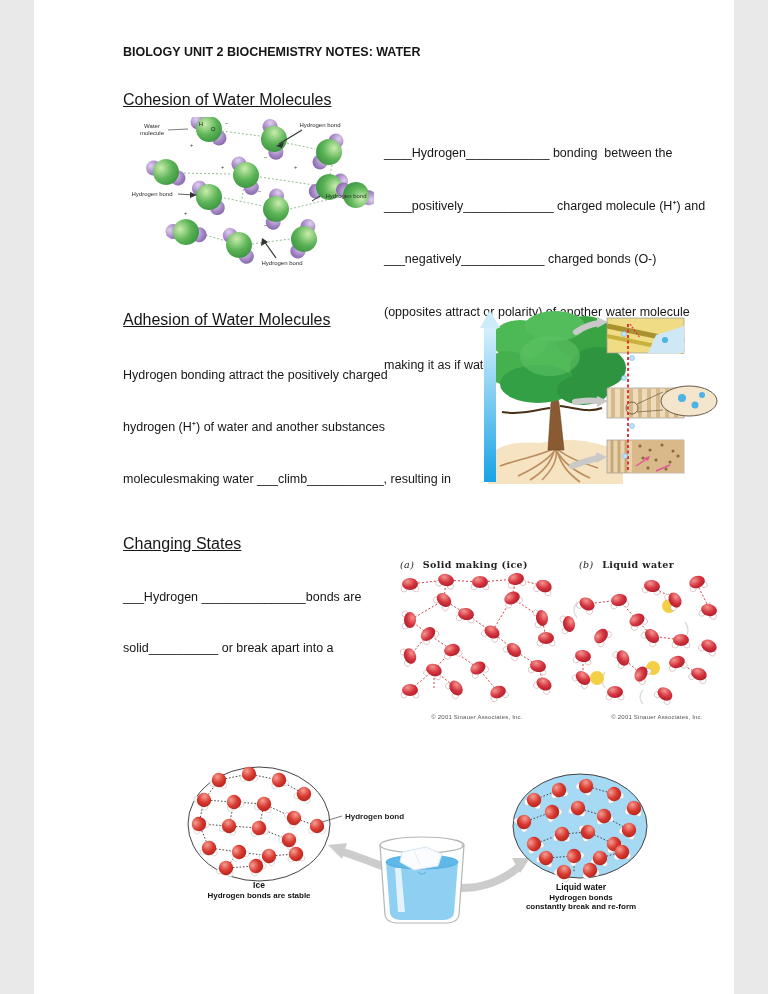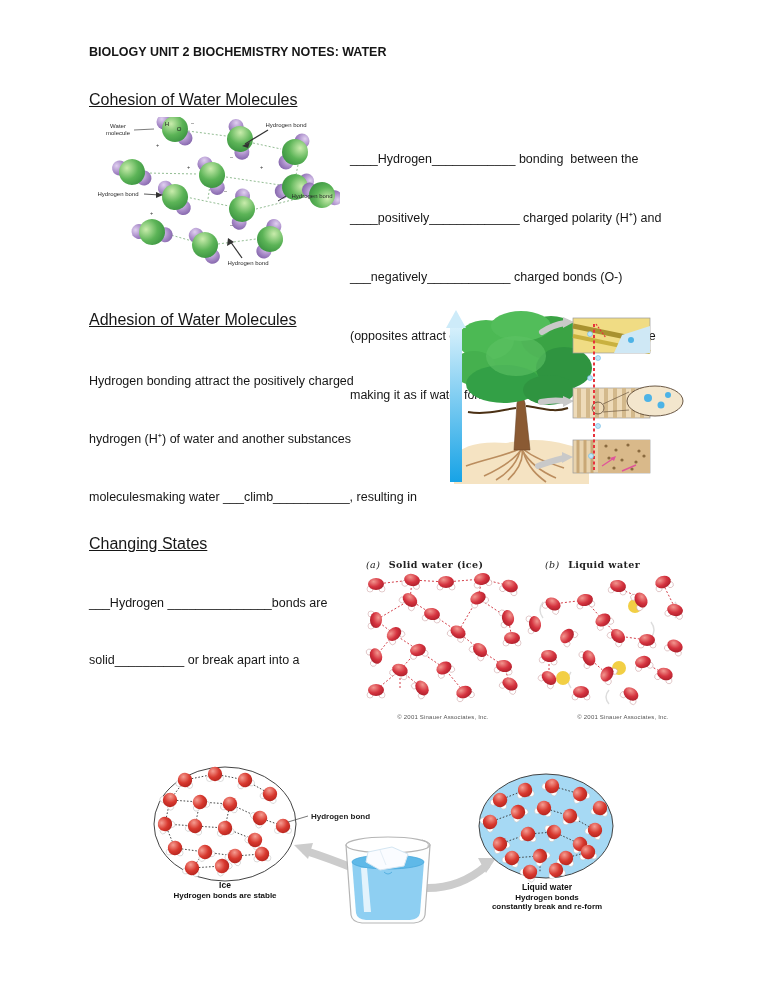--- a/index.html
+++ b/index.html
@@ -1,21 +1,21 @@
 <!DOCTYPE html>
 <html><head>
 <meta charset="utf-8">
 <style>
   html,body{margin:0;padding:0;background:#e9e9e9;}
-  .page{position:relative;width:768px;height:994px;background:#ffffff;margin:0 auto;
+  .page{position:relative;width:700px;height:994px;background:#ffffff;margin:0 auto;
         font-family:"Liberation Sans",sans-serif;color:#161616;overflow:hidden;}
   .doc-title{position:absolute;left:89px;top:45px;font-size:12.5px;font-weight:bold;}
   .section-heading{position:absolute;left:89px;font-size:16px;font-weight:normal;text-decoration:underline;}
   .para{position:absolute;font-size:12.5px;white-space:pre-wrap;}
-  .para .line{white-space:pre-wrap;margin-top:6px;}
+  .para .line{white-space:pre-wrap;}
   .para-cohesion{left:350px;top:113px;}
   .para-cohesion .line{line-height:25px;height:25px;}
   .para-adhesion{left:89px;top:336px;}
   .para-adhesion .line{line-height:23.8px;height:23.8px;}
   .para-changing{left:89px;top:558px;}
   .para-changing .line{line-height:23.4px;height:23.4px;}
   .fig{position:absolute;}
   .diagram-header{font-family:"DejaVu Serif","Liberation Serif",serif;font-size:9.5px;
         letter-spacing:0.4px;color:#222;margin:0 0 2px 4px;white-space:nowrap;}
   .diagram-header .prefix{font-style:italic;font-weight:normal;margin-right:5px;}
@@ -27,21 +27,21 @@
 <body>
 
 <div class="page">
 
   <div class="doc-title">BIOLOGY UNIT 2 BIOCHEMISTRY NOTES: WATER</div>
 
   <div class="section-heading" style="top:91px;">Cohesion of Water Molecules</div>
 
   <div class="para para-cohesion">
     <div class="line">____Hydrogen____________ bonding  between the</div>
-    <div class="line">____positively_____________ charged polarity (H⁺) and</div>
+    <div class="line">____positively_____________ charged molecule (H⁺) and</div>
     <div class="line">___negatively____________ charged bonds (O-)</div>
     <div class="line">(opposites attract or polarity) of another water molecule</div>
     <div class="line">making it as if water forms a web.</div>
   </div>
 
   <svg class="fig" style="left:90px;top:117px;" width="250" height="156" viewBox="0 0 250 156">
     <defs>
       <radialGradient id="gO" cx="35%" cy="30%" r="80%">
         <stop offset="0%" stop-color="#c9ecac"></stop>
           <stop offset="55%" stop-color="#5cb457"></stop>
@@ -241,21 +241,21 @@
   <div class="section-heading" style="top:535px;">Changing States</div>
 
   <div class="para para-changing">
     <div class="line">___Hydrogen _______________bonds are</div>
     <div class="line">solid__________ or break apart into a</div>
   </div>
 
   <div class="fig" style="left:362px;top:559px;width:162px;">
     <div class="diagram-header">
       <span class="prefix">(a)</span>
-      <span class="name">Solid water (ice)</span>
+      <span class="name">Solid making (ice)</span>
     </div>
     <svg width="160" height="137" viewBox="0 0 160 137">
       <defs>
         <radialGradient id="gr1" cx="35%" cy="30%" r="80%">
           <stop offset="0%" stop-color="#f2968f"></stop>
             <stop offset="55%" stop-color="#d5333f"></stop>
             <stop offset="100%" stop-color="#a81c28"></stop>
         </radialGradient>
         <g id="rmol1">
           <circle cx="-6" cy="5" r="3" fill="#ffffff" stroke="#c9999b" stroke-width="0.5"></circle>

